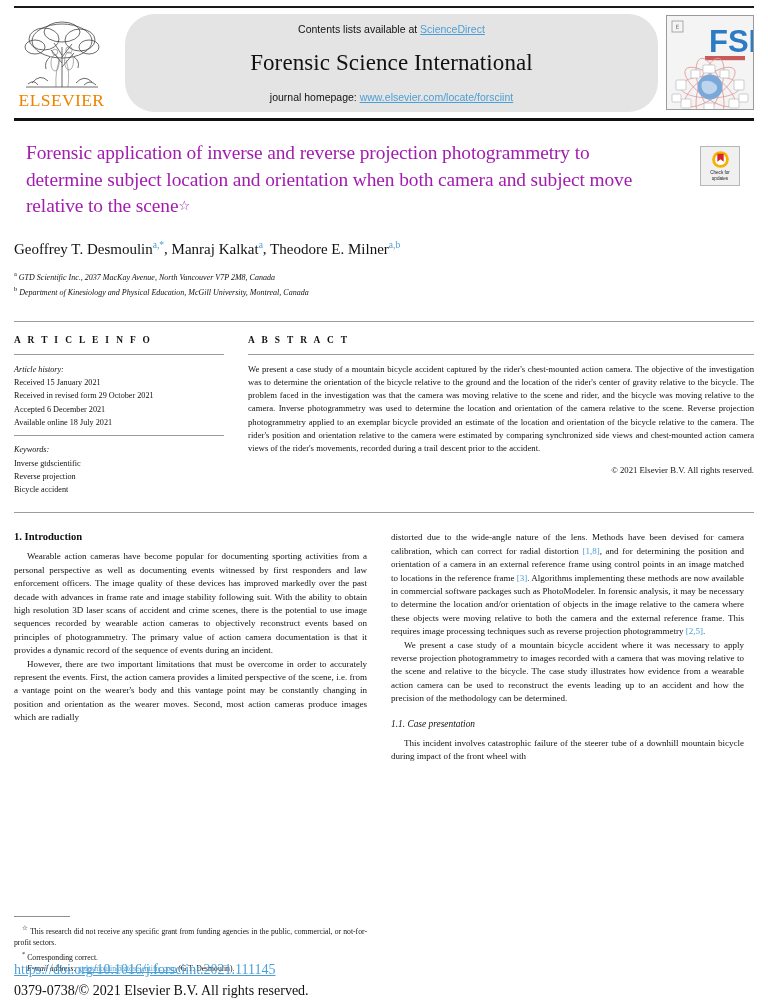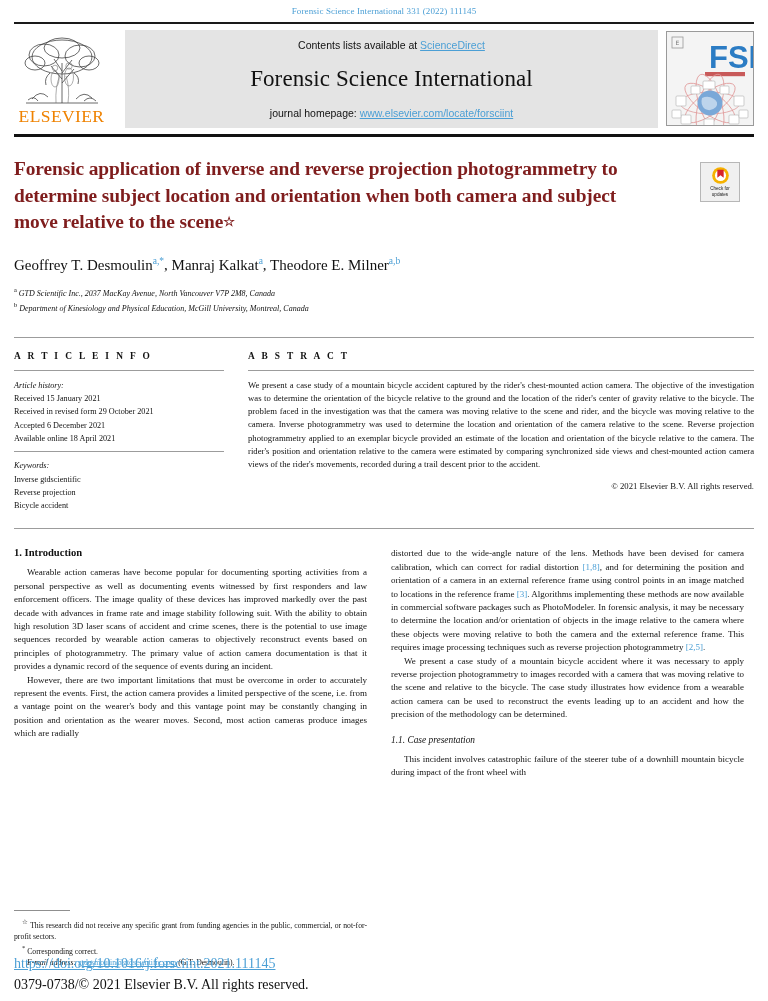--- a/index.html
+++ b/index.html
@@ -55,20 +55,21 @@
     margin-top: 1px;
     font-weight: 400;
   }
   .grayband {
     flex: 1 1 auto;
     background: #e4e4e4;
     margin: 2px 8px 4px 16px;
     display: flex; flex-direction: column;
     align-items: center; justify-content: space-between;
     padding: 9px 0 9px 0;
+    border-radius: 30px;
   }
   .contents-line { font-size: 10.5px; font-family: "Liberation Sans", sans-serif; color:#111; }
   .contents-line .sd { color:#4b9fd5; }
   .journal-title {
     font-family: "Liberation Serif", serif;
     font-size: 23px;
     color: #111;
     letter-spacing: .1px;
   }
   .homepage-line { font-size: 10.5px; font-family: "Liberation Sans", sans-serif; color:#111; }
@@ -84,26 +85,26 @@
   }
   .rule-heavy {
     border-bottom: 3.2px solid #111;
     margin-top: 2px;
   }
 
   
   .titleblock { margin-top: 26px; position: relative; }
   h1.paper-title {
     font-family: "Liberation Serif", serif;
-    font-weight: 700;
+    font-weight: 400;
     font-size: 19.4px;
     line-height: 1.37;
-    margin: 0;
+    margin: 12px;
     width: 640px;
-    color: #7f1d1d;
+    color: #a21caf;
     letter-spacing: -0.1px;
   }
   .title-star { font-size: 13px; vertical-align: 2px; }
   .crossmark {
     position: absolute; right: 14px; top: 6px;
     width: 40px; height: 40px;
     border: 1px solid #b7b7b7;
     background: #f0f0f0;
     display:flex; flex-direction:column; align-items:center; justify-content:flex-start;
     padding-top:3px;
@@ -204,21 +205,20 @@
     line-height: 1.45;
   }
   .footer .doi { color:#4b9fd5; }
   .footer .issn { color:#111; }
 </style>
 </head>
 <body>
 
 <div class="page">
 
-  <div class="runhead">Forensic Science International 331 (2022) 111145</div>
 
   <div class="masthead">
     <div class="masthead-inner">
 
       <div class="elsevier-logo">
         <svg class="tree-svg" width="84" height="74" viewBox="0 0 84 74">
           <rect x="0" y="0" width="84" height="74" fill="#ffffff"></rect>
           <g stroke="#3a3a3a" stroke-width="0.75" fill="none">
             <path d="M42 70 L42 30"></path>
             <path d="M42 46 L31 33 M42 50 L54 36 M42 38 L34 26 M42 40 L52 27"></path>
@@ -325,21 +325,21 @@
   <div class="infoabs">
 
     <div class="col-info">
       <div class="sechead">A R T I C L E   I N F O</div>
       <div class="thinrule"></div>
       <div class="info-group">
         <div class="lbl">Article history:</div>
         <div>Received 15 January 2021</div>
         <div>Received in revised form 29 October 2021</div>
         <div>Accepted 6 December 2021</div>
-        <div>Available online 18 April 2021</div>
+        <div>Available online 18 July 2021</div>
       </div>
       <div class="info-sep"></div>
       <div class="info-group">
         <div class="lbl">Keywords:</div>
         <div>Inverse gtdscientific</div>
         <div>Reverse projection</div>
         <div>Bicycle accident</div>
       </div>
     </div>
 

